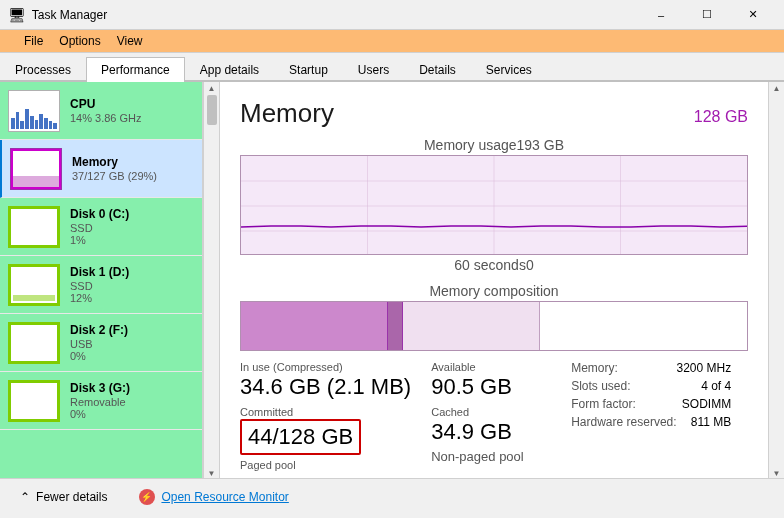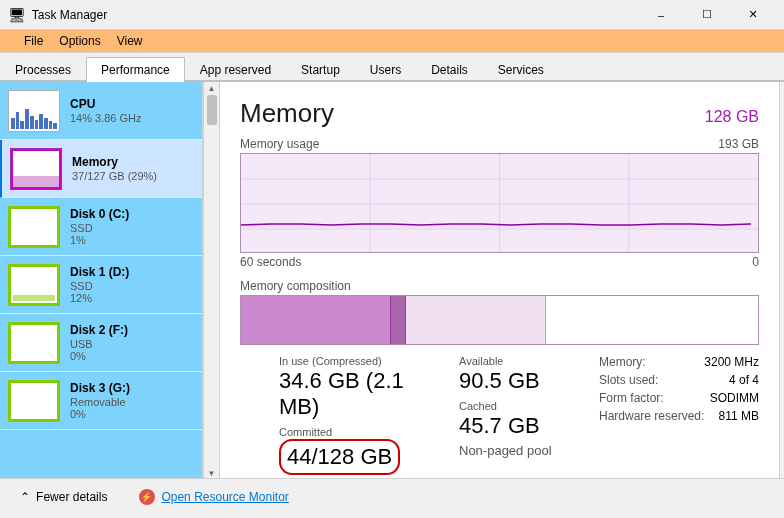--- a/index.html
+++ b/index.html
@@ -63,21 +63,21 @@
 
     
     .main {
       display: flex;
       height: calc(518px - 30px - 24px - 32px - 36px);
     }
 
     
     .sidebar {
       width: 220px;
-      background: #7dd3fc;
+      background: #86efac;
       border-right: 1px solid #d0d0d0;
       overflow-y: auto;
       position: relative;
     }
 
     .sidebar-item {
       display: flex;
       align-items: center;
       padding: 6px 8px;
       cursor: pointer;
@@ -127,41 +127,41 @@
       align-items: baseline;
       margin-bottom: 8px;
     }
     .content-title { font-size: 26px; font-weight: 300; color: #1a1a1a; }
     .content-total { font-size: 16px; color: #a21caf; }
 
     
     .chart-section { margin-bottom: 10px; }
     .chart-label-row {
       display: flex;
-      justify-content: space-between;
-      font-size: 12px;
+      justify-content: center;
+      font-size: 14px;
       color: #555;
       margin-bottom: 2px;
     }
     .stat-row {
       display: flex;
       justify-content: space-between;
       margin-bottom: 4px;
     }
     .stat-label { color: #555; font-size: 12px; }
     .stat-value { font-size: 12px; font-weight: 400; }
 
     .big-stat { margin-bottom: 6px; }
     .big-stat-label { font-size: 11px; color: #555; margin-bottom: 1px; }
     .big-stat-value { font-size: 22px; font-weight: 300; }
 
     
     .committed-box {
       border: 2px solid #cc0000;
-      border-radius: 13px;
+      border-radius: 2px;
       padding: 3px 6px;
       display: inline-block;
     }
     .committed-label { font-size: 11px; color: #555; margin-bottom: 1px; }
     .committed-value { font-size: 22px; font-weight: 300; }
 
     
     .status-bar {
       height: 36px;
       background: #f0f0f0;
@@ -207,21 +207,21 @@
 
 <div class="menu-bar">
   <div class="menu-item">File</div>
   <div class="menu-item">Options</div>
   <div class="menu-item">View</div>
 </div>
 
 <div class="tab-bar">
   <div class="tab">Processes</div>
   <div class="tab active">Performance</div>
-  <div class="tab">App reserved</div>
+  <div class="tab">App details</div>
   <div class="tab">Startup</div>
   <div class="tab">Users</div>
   <div class="tab">Details</div>
   <div class="tab">Services</div>
 </div>
 
 <div class="main">
 
   <div style="display:flex; width:220px; border-right:1px solid #d0d0d0;">
     <div class="sidebar" style="width:204px; flex:1;">
@@ -357,21 +357,21 @@
           <div style="width:29%;background:#cc88cc;border-right:1px solid #9933aa;"></div>
 
           <div style="width:3%;background:#aa66aa;border-right:1px solid #9933aa;"></div>
 
           <div style="width:27%;background:#f0e0f0;border-right:1px solid #c0a0c0;"></div>
 
           <div style="flex:1;background:#fff;"></div>
         </div>
       </div>
 
-      <div style="display:flex;gap:20px;margin-top:8px;margin-left:39px;">
+      <div style="display:flex;gap:20px;margin-top:8px;">
 
         <div style="min-width:160px;">
           <div class="big-stat">
             <div class="big-stat-label">In use (Compressed)</div>
             <div class="big-stat-value">34.6 GB (2.1 MB)</div>
           </div>
           <div>
             <div class="committed-label">Committed</div>
             <div class="committed-box">
               <div class="committed-value">44/128 GB</div>
@@ -380,21 +380,21 @@
           <div style="margin-top:4px;font-size:11px;color:#555;">Paged pool</div>
         </div>
 
         <div style="min-width:120px;">
           <div class="big-stat">
             <div class="big-stat-label">Available</div>
             <div class="big-stat-value">90.5 GB</div>
           </div>
           <div>
             <div class="committed-label">Cached</div>
-            <div class="big-stat-value" style="font-size:22px;">45.7 GB</div>
+            <div class="big-stat-value" style="font-size:22px;">34.9 GB</div>
           </div>
           <div style="margin-top:4px;font-size:13px;color:#555;">Non-paged pool</div>
         </div>
 
         <div style="min-width:160px;">
           <div class="stat-row">
             <span class="stat-label">Memory:</span>
             <span class="stat-value">3200 MHz</span>
           </div>
           <div class="stat-row">

